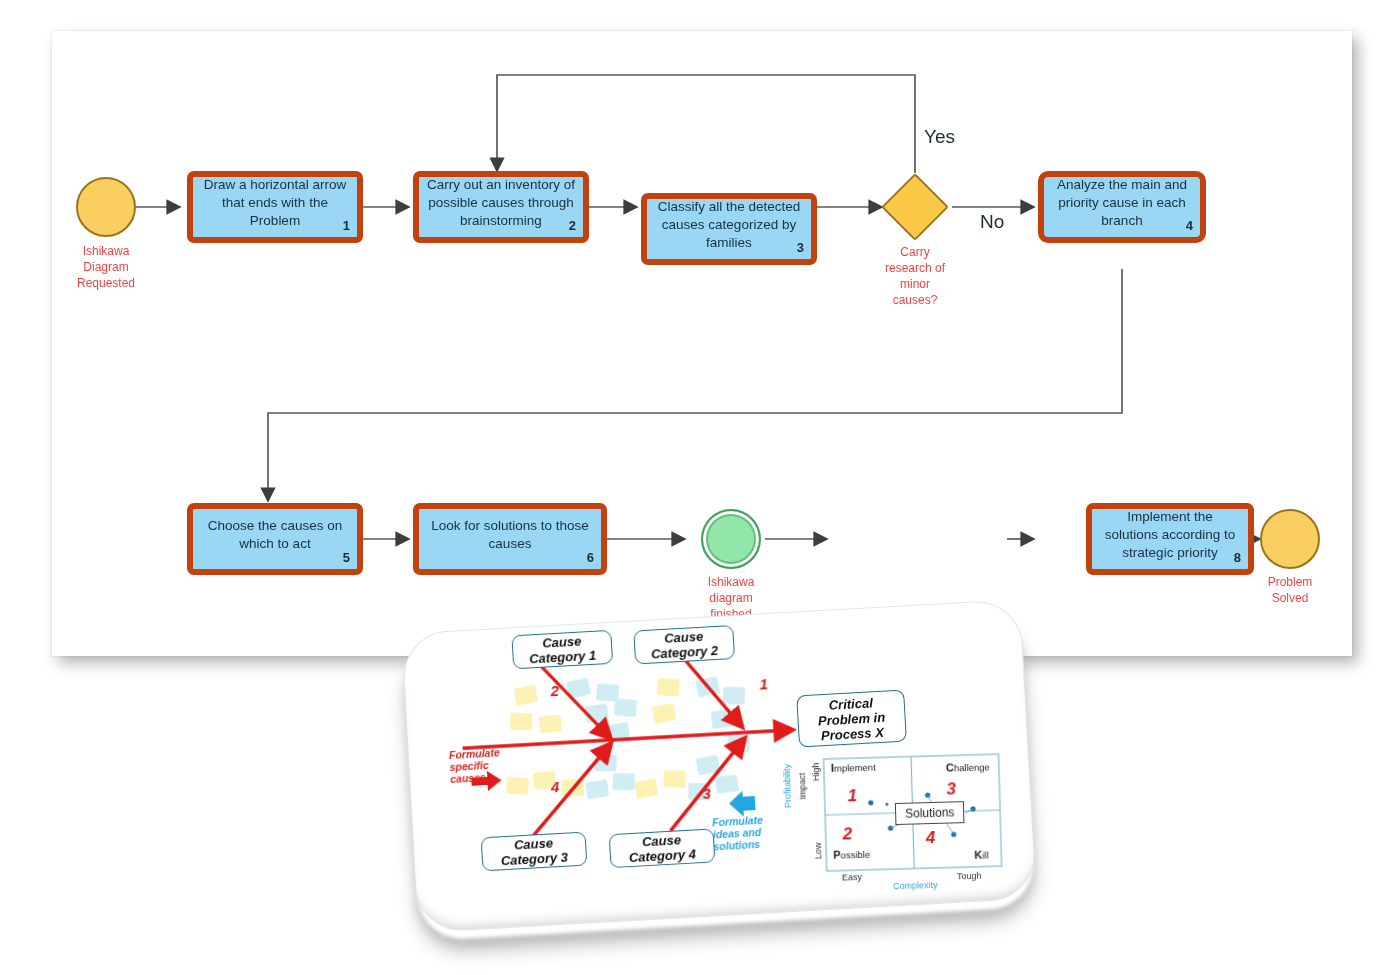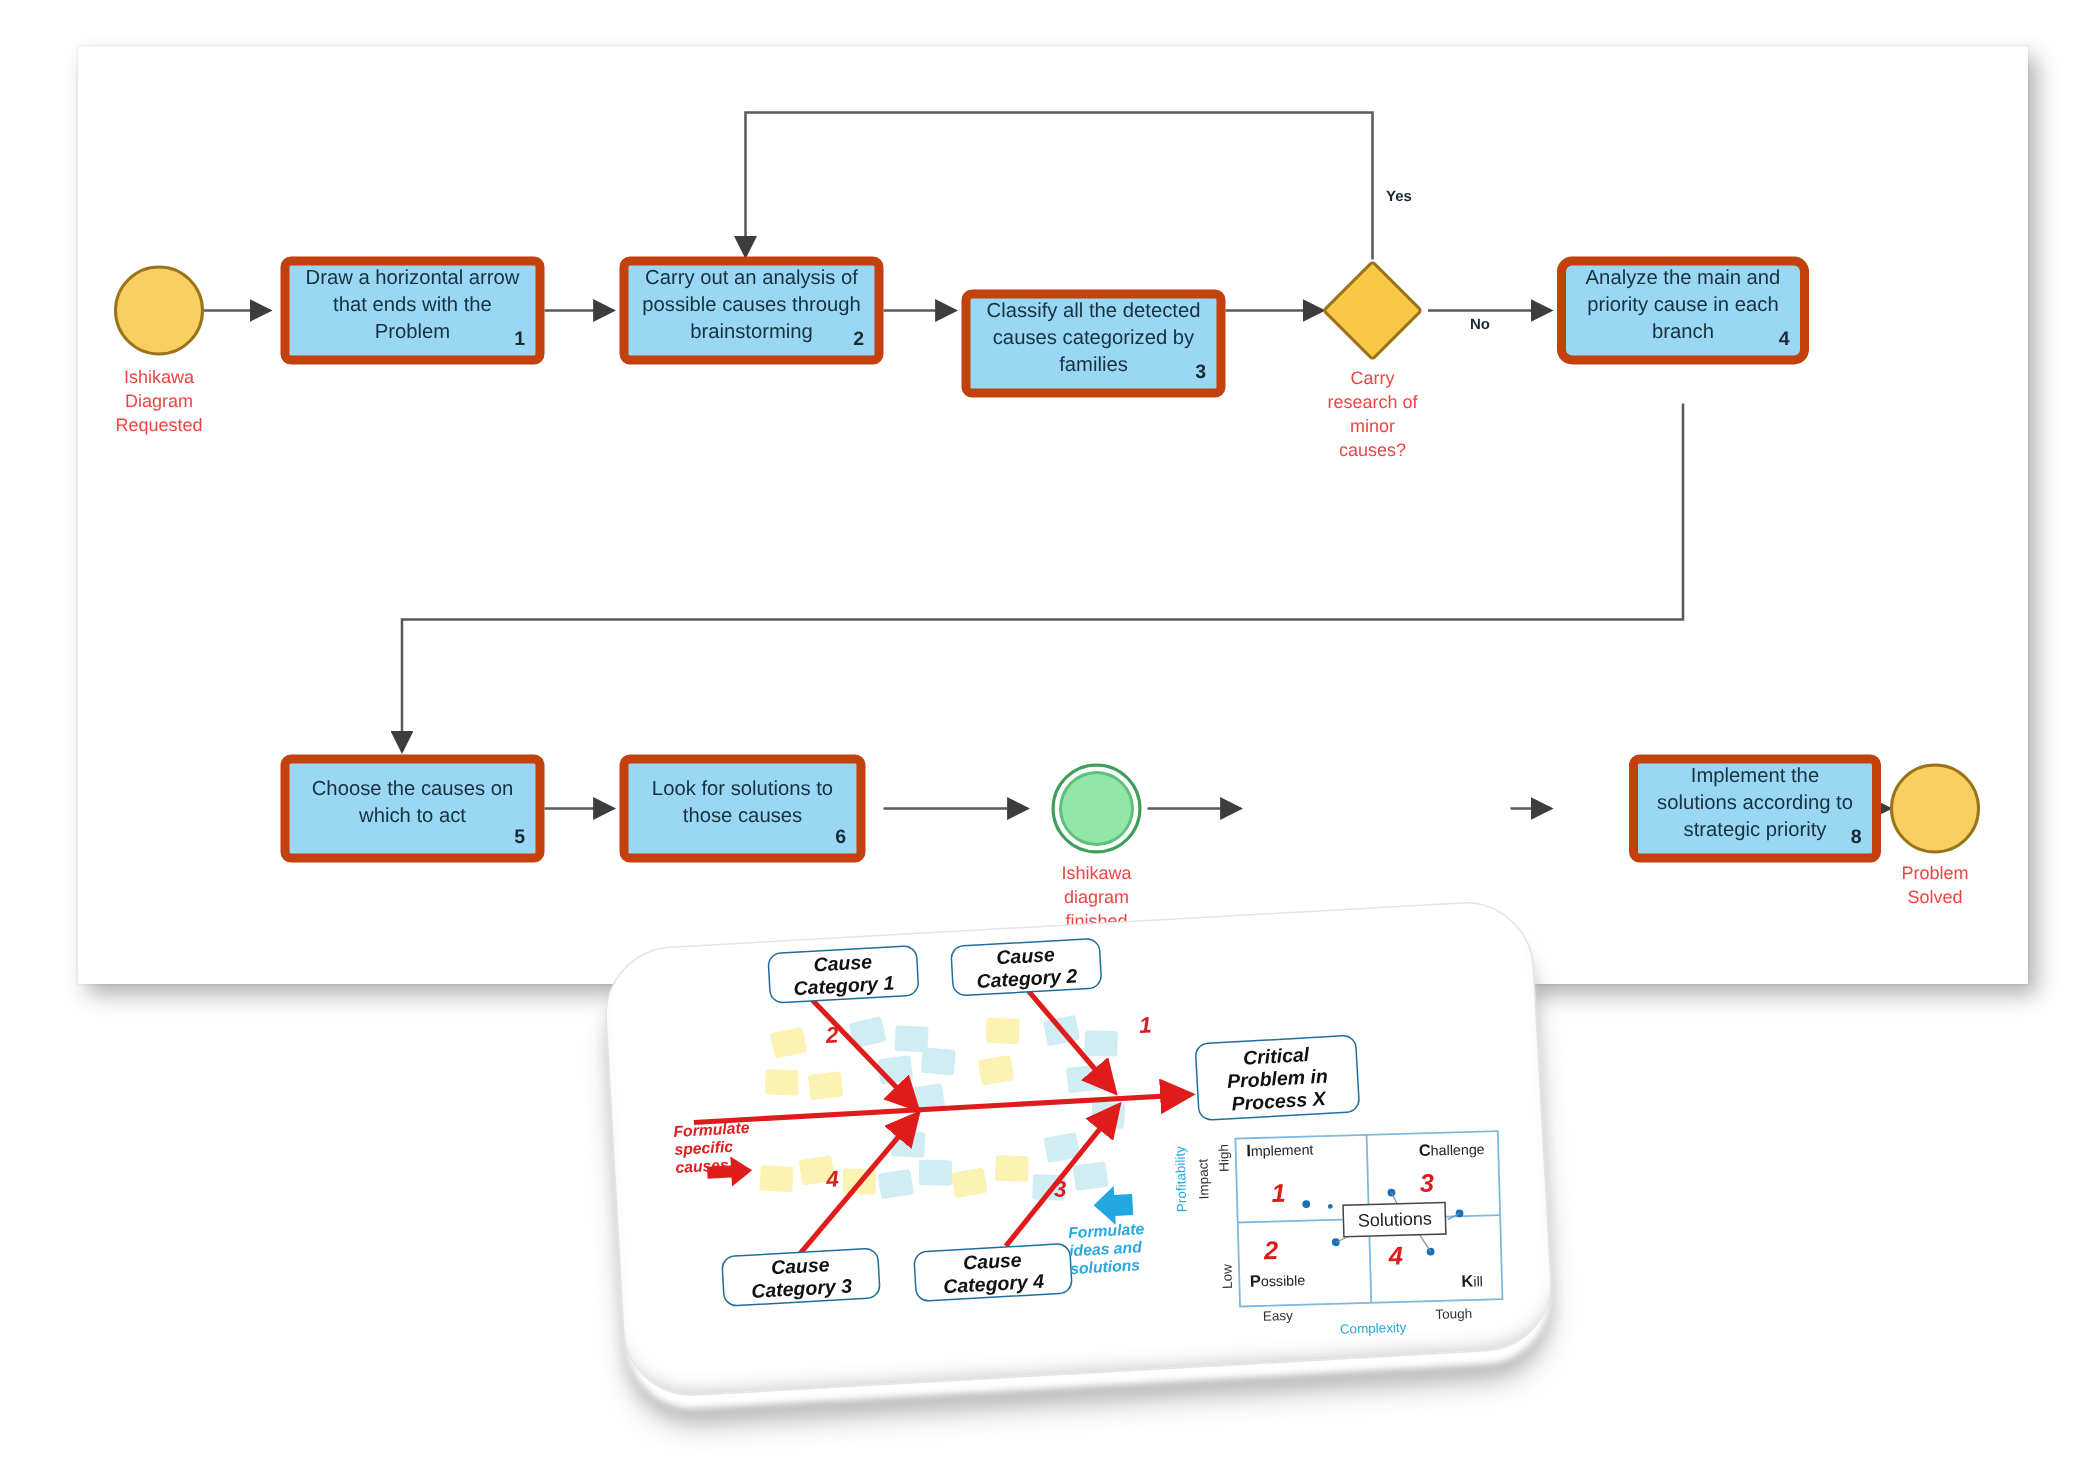--- a/index.html
+++ b/index.html
@@ -33,21 +33,21 @@
     border-radius:50%;background:#91e6a8;border:2px solid #3f9e5c;
     box-shadow:inset 0 0 0 3px #ffffff, inset 0 0 0 5px #5fc07c;
   }
   .diamond{
     background:#f9c846;border:2px solid #9a7419;
     transform:rotate(45deg);border-radius:3px;
   }
   .caption{
     position:absolute;text-align:center;font-size:12px;line-height:16px;color:#ef4444;
   }
-  .edge-label{position:absolute;font-size:10px;color:#1b2b33;font-weight:bold;}
+  .edge-label{position:absolute;font-size:19px;color:#1b2b33;}
 
   
   #inset-card{
     position:absolute;left:409px;top:616px;width:620px;height:300px;
     transform:rotate(-3.2deg);
   }
   .tablet-body{
     position:absolute;inset:0;background:#ffffff;border-radius:46px;
     box-shadow:
       0 10px 4px -2px #ffffff,
@@ -122,21 +122,21 @@
   <div class="caption" style="left:4px;top:212px;width:100px;white-space:pre-line;">Ishikawa
 Diagram
 Requested</div>
 
   <div class="node proc" style="left:135px;top:140px;width:176px;height:72px;">
     <span class="txt">Draw a horizontal arrow that ends with the Problem</span>
     <span class="num">1</span>
   </div>
 
   <div class="node proc" style="left:361px;top:140px;width:176px;height:72px;">
-    <span class="txt">Carry out an analysis of possible causes through brainstorming</span>
+    <span class="txt">Carry out an inventory of possible causes through brainstorming</span>
     <span class="num">2</span>
   </div>
 
   <div class="node proc" style="left:589px;top:140px;width:176px;height:72px;margin-top:22px;">
     <span class="txt">Classify all the detected causes categorized by families</span>
     <span class="num">3</span>
   </div>
 
   <div class="node diamond" style="left:839px;top:152px;width:48px;height:48px;"></div>
   <div class="caption" style="left:813px;top:213px;width:100px;white-space:pre-line;">Carry
@@ -149,21 +149,21 @@
   <div class="node proc" style="left:986px;top:140px;width:168px;height:72px;border-radius:10px;">
     <span class="txt">Analyze the main and priority cause in each branch</span>
     <span class="num">4</span>
   </div>
 
   <div class="node proc" style="left:135px;top:472px;width:176px;height:72px;justify-content:center;">
     <span class="txt">Choose the causes on which to act</span>
     <span class="num">5</span>
   </div>
 
-  <div class="node proc" style="left:361px;top:472px;width:164px;height:72px;">
+  <div class="node proc" style="left:361px;top:472px;width:194px;height:72px;">
     <span class="txt">Look for solutions to those causes</span>
     <span class="num">6</span>
   </div>
 
   <div class="node circle-green" style="left:649px;top:478px;width:60px;height:60px;"></div>
   <div class="caption" style="left:629px;top:543px;width:100px;white-space:pre-line;">Ishikawa
 diagram
 finished</div>
 
 

